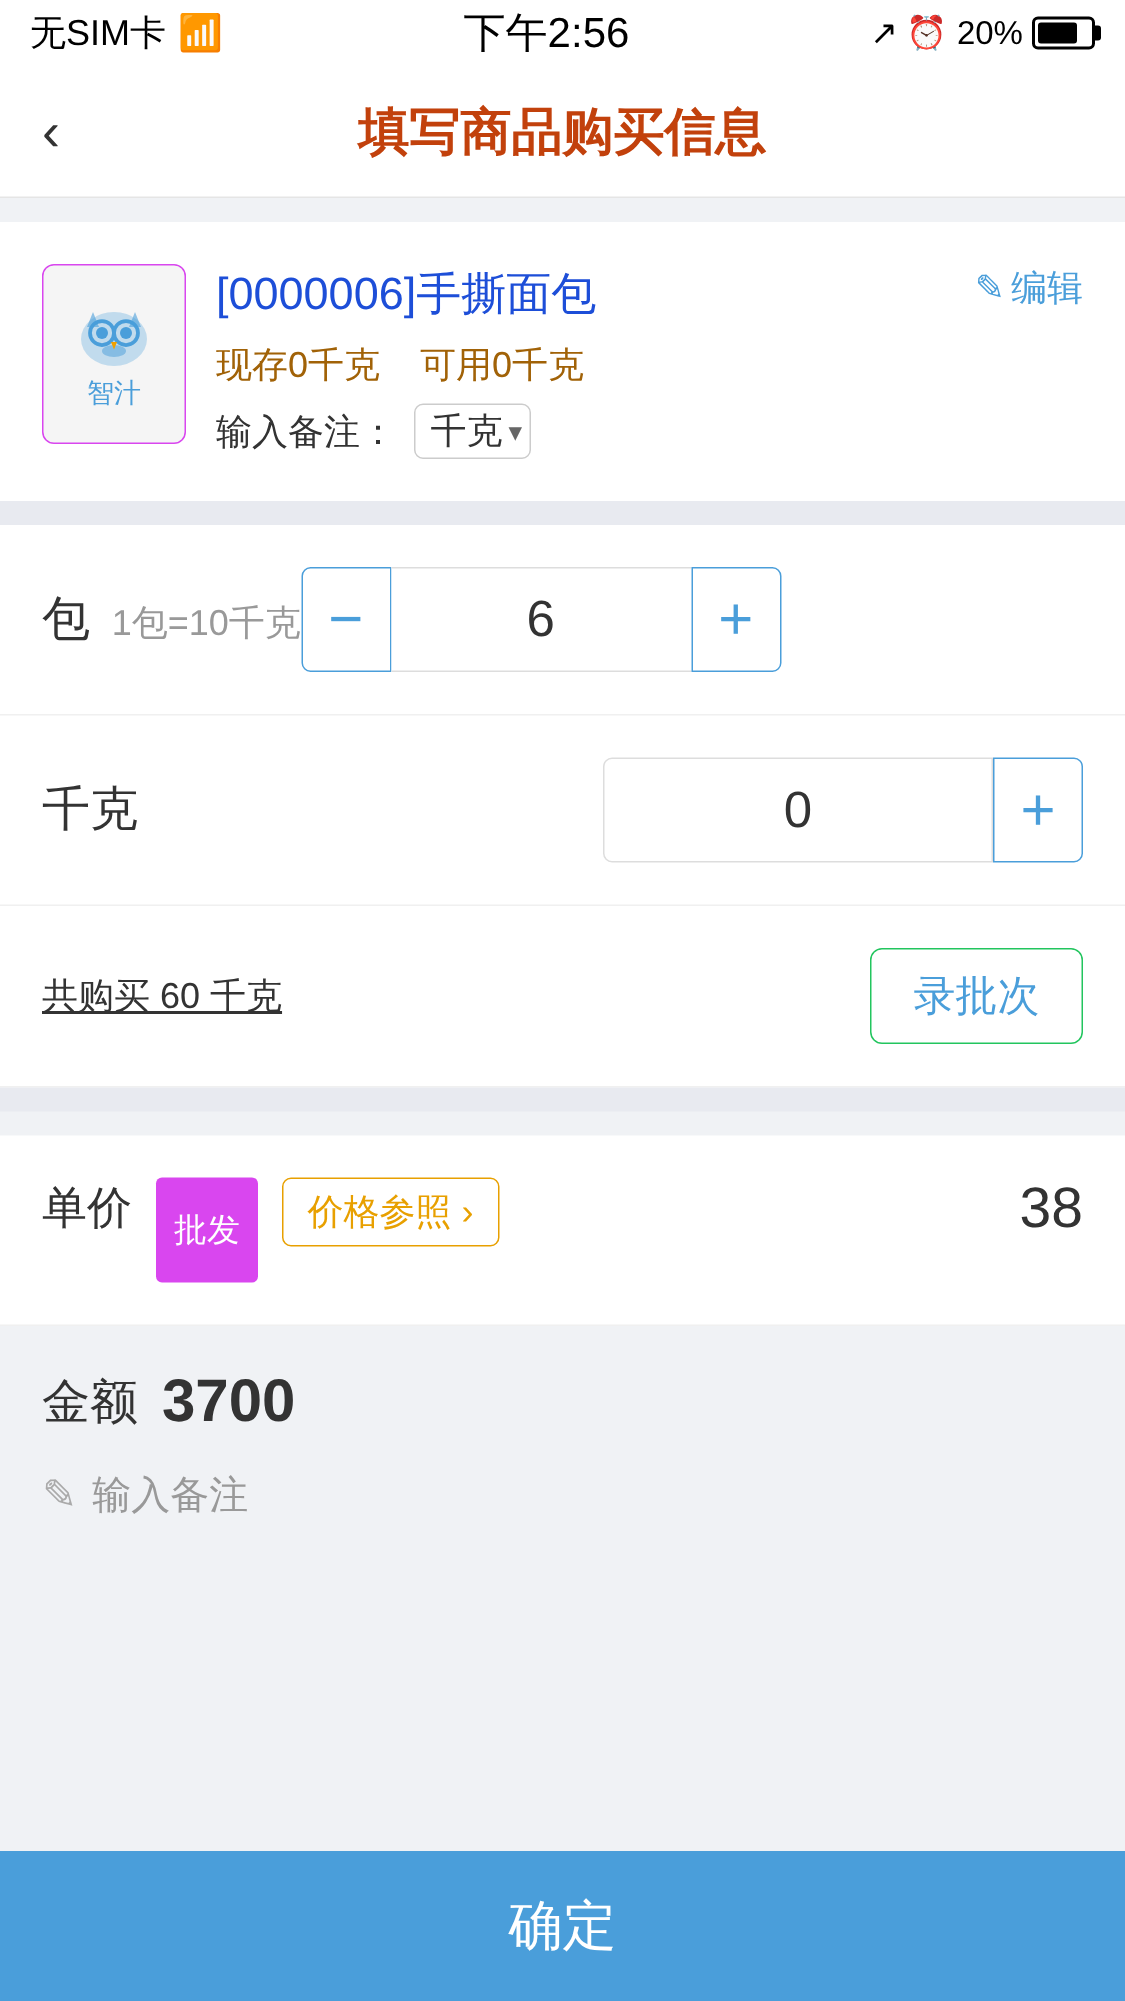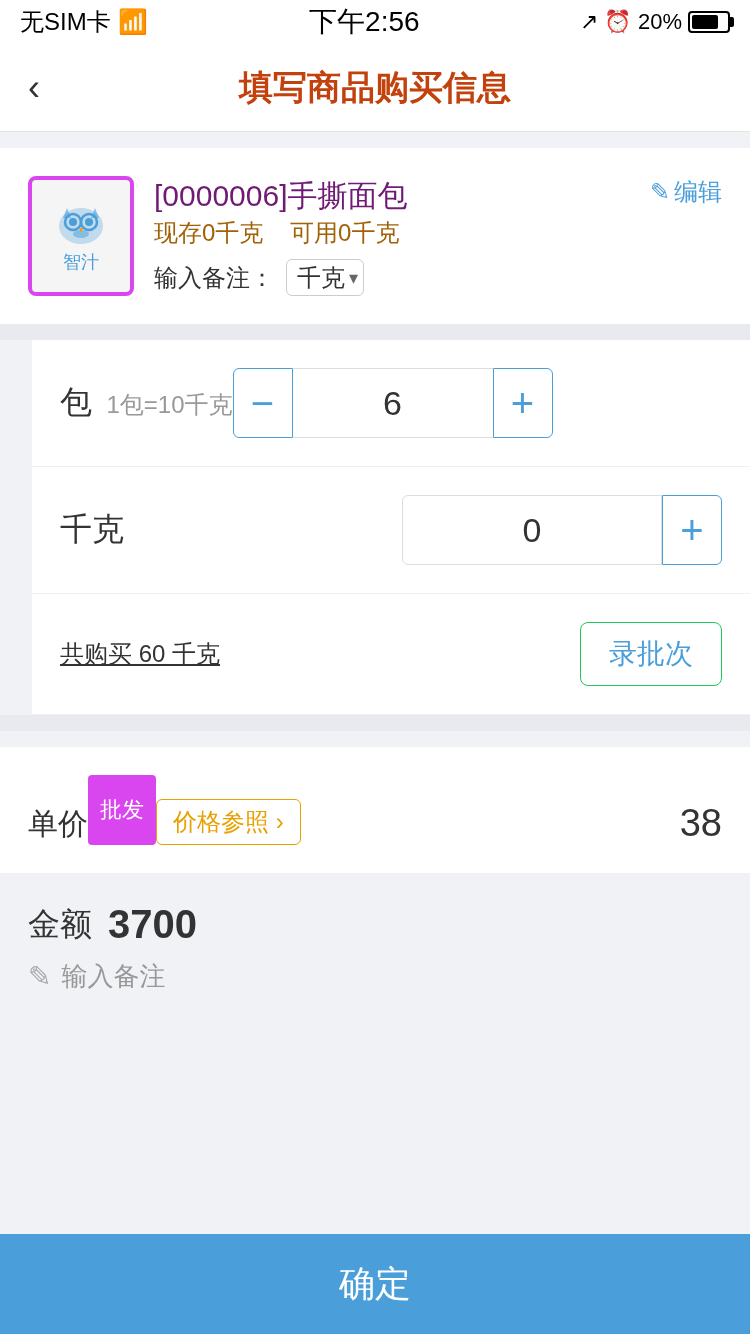--- a/index.html
+++ b/index.html
@@ -66,43 +66,43 @@
     .product-card {
       background: #fff;
       margin-top: 16px;
       padding: 28px 28px;
       display: flex;
       align-items: flex-start;
       gap: 20px;
       position: relative;
     }
     .product-thumb {
-      width: 106px;
+      width: 96px;
       height: 120px;
       background: #f5f5f5;
-      border: 4px solid #d946ef;
+      border: 1px solid #d946ef;
       border-radius: 8px;
       display: flex;
       align-items: center;
       justify-content: center;
       flex-shrink: 0;
     }
     .product-thumb .owl-logo {
       font-size: 40px;
       color: #4a9eda;
       display: flex;
       flex-direction: column;
       align-items: center;
     }
     .product-info { flex: 1; }
     .product-name {
       font-size: 30px;
-      color: #701a75;
+      color: #1d4ed8;
       font-weight: 500;
-      margin-bottom: 0;
+      margin-bottom: 10px;
     }
     .product-stock {
       font-size: 24px;
       color: #a16207;
       margin-bottom: 10px;
     }
     .product-unit-row {
       display: flex;
       align-items: center;
       gap: 12px;
@@ -146,21 +146,20 @@
 
     
     .divider {
       height: 16px;
       background: #e8eaf0;
     }
 
     
     .input-section {
       background: #fff;
-      margin-left: 32px;
     }
     .input-row {
       display: flex;
       align-items: center;
       padding: 28px 28px;
       border-bottom: 1px solid #f0f0f0;
     }
     .input-label {
       font-size: 32px;
       color: #333;
@@ -240,21 +239,22 @@
       background: #fff;
       cursor: pointer;
     }
 
     
     .price-section {
       background: #fff;
       margin-top: 16px;
       padding: 28px 28px;
       display: flex;
-      align-items: flex-end;
+      align-items: flex-start;
+      gap: 16px;
       border-bottom: 1px solid #f0f0f0;
     }
     .price-label {
       font-size: 30px;
       color: #333;
     }
     .price-tag {
       background: #d946ef;
       color: #fff;
       font-size: 22px;
@@ -282,21 +282,21 @@
 
     
     .amount-section {
       background: #f0f2f5;
       padding: 28px 28px 16px;
     }
     .amount-row {
       display: flex;
       align-items: center;
       gap: 16px;
-      margin-bottom: 12px;
+      margin-bottom: 22px;
     }
     .amount-label {
       font-size: 32px;
       color: #333;
     }
     .amount-value {
       font-size: 40px;
       color: #333;
       font-weight: 600;
     }

